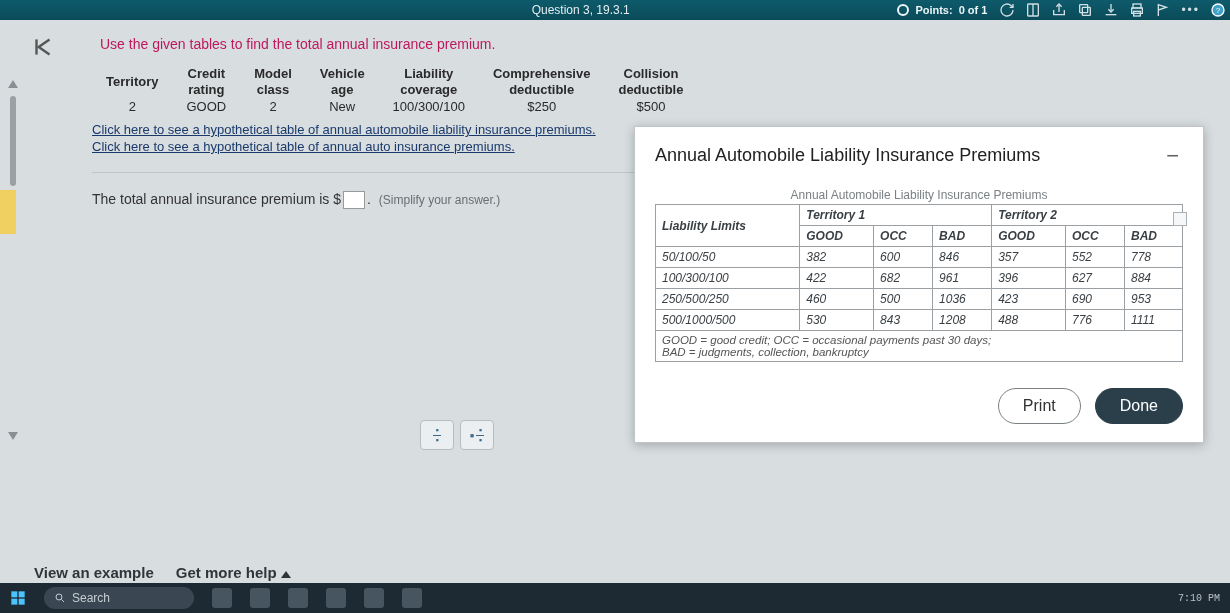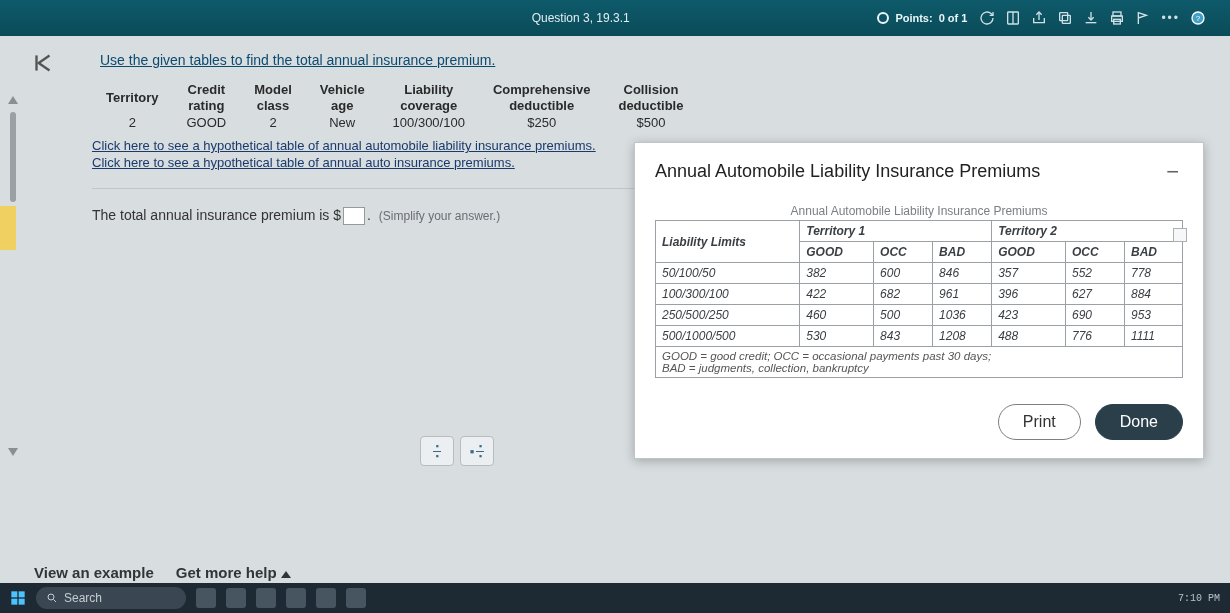--- a/index.html
+++ b/index.html
@@ -1,26 +1,26 @@
 <!DOCTYPE html>
 <html><head>
 <meta charset="utf-8">
 <style>
   * { box-sizing: border-box; }
   html, body { margin:0; padding:0; width:1230px; height:613px; font-family: Arial, Helvetica, sans-serif; background:#d8dde0; }
-  .topbar { height:36px; background: linear-gradient(#0e5a6b,#0a4b59); color:#eaf6f8; display:flex; align-items:center; justify-content:space-between; padding:0 24px; font-size:12px; }
+  .topbar { height:20px; background: linear-gradient(#0e5a6b,#0a4b59); color:#eaf6f8; display:flex; align-items:center; justify-content:space-between; padding:0 4px; font-size:12px; }
   .topbar-center { flex:1; text-align:center; font-size:12px; color:#e2edf0; }
   .topbar-right { display:flex; align-items:center; gap:12px; }
   .points { display:flex; align-items:center; gap:6px; font-weight:600; font-size:11px; }
   .points .circle-icon { width:12px; height:12px; border:2px solid #eaf6f8; border-radius:50%; display:inline-block; }
   .toolbar-icons { display:flex; gap:10px; align-items:center; }
   .tb-icon { width:16px; height:16px; color:#d0e0e4; }
   .content-wrap { position:relative; padding:10px 24px 0 24px; }
   .back-icon { position:absolute; left:30px; top:14px; width:26px; height:26px; color:#555; }
-  .instruct { margin-left:76px; color:#0c4a6e; font-size:14px; padding-top:6px;text-decoration:underline; }
+  .instruct { margin-left:76px; color:#be185d; font-size:14px; padding-top:6px; }
   .param-table { margin:14px 0 8px 68px; border-collapse:separate; border-spacing:0; }
   .param-table th { font-weight:700; font-size:13px; color:#2a2a2a; padding:0 14px 2px 14px; text-align:center; line-height:1.2; }
   .param-table td { font-size:13px; color:#2a2a2a; padding:0 14px; text-align:center; }
   .links { margin-left:68px; font-size:13px; }
   .links a { color:#1a3a6b; text-decoration:underline; display:block; margin:2px 0; }
   .divider { border:none; border-top:1px solid #c0c6ca; margin:18px 68px 18px 68px; }
   .answer-line { margin-left:68px; font-size:14px; color:#333; }
   .answer-box { display:inline-block; width:22px; height:18px; border:1px solid #999; background:#fff; vertical-align:middle; margin:0 2px; }
   .hint { font-size:12px; color:#6a6e72; margin-left:4px; }
   .frac-buttons { position:absolute; left:420px; top:400px; display:flex; gap:6px; }
@@ -48,21 +48,21 @@
   table.prem th, table.prem td { border:1px solid #9aa0a4; padding:3px 6px; text-align:left; }
   table.prem th { font-weight:700; background:#fff; }
   .subhead th { font-weight:700; }
   .tfoot td { font-size:11.5px; color:#555; }
   .popup-buttons { display:flex; justify-content:flex-end; gap:14px; margin-top:26px; }
   .btn { font-size:16px; padding:8px 24px; border-radius:20px; cursor:pointer;text-align:center; }
   .btn-outline { background:#fff; border:1.5px solid #7a8084; color:#333; }
   .btn-dark { background:#2a3f4a; color:#fff; border:1.5px solid #2a3f4a; }
   .corner-icon { position:absolute; right:6px; top:138px; width:14px; height:14px; border:1px solid #aab0b4; background:#f5f7f8; }
   
-  .taskbar { position:absolute; left:0; right:0; bottom:0; height:30px; background:#1e2a33; display:flex; align-items:center; padding:0 10px; gap:10px; }
+  .taskbar { position:absolute; left:0; right:0; bottom:0; height:30px; background:#1e2a33; display:flex; align-items:center; padding:0 10px; gap:18px; }
   .win-icon { width:16px; height:16px; }
   .search-pill { background:#3a4752; border-radius:14px; height:22px; display:flex; align-items:center; padding:0 10px; gap:6px; color:#c6cdd2; font-size:12px; width:150px; }
   .tb-app { width:20px; height:20px; background:#475560; border-radius:3px; }
   .tb-spacer { flex:1; }
   .tb-clock { color:#b8c0c6; font-size:10px;font-family:Liberation Mono, monospace; }
 </style>
 </head>
 <body>
 
 <div class="topbar">

